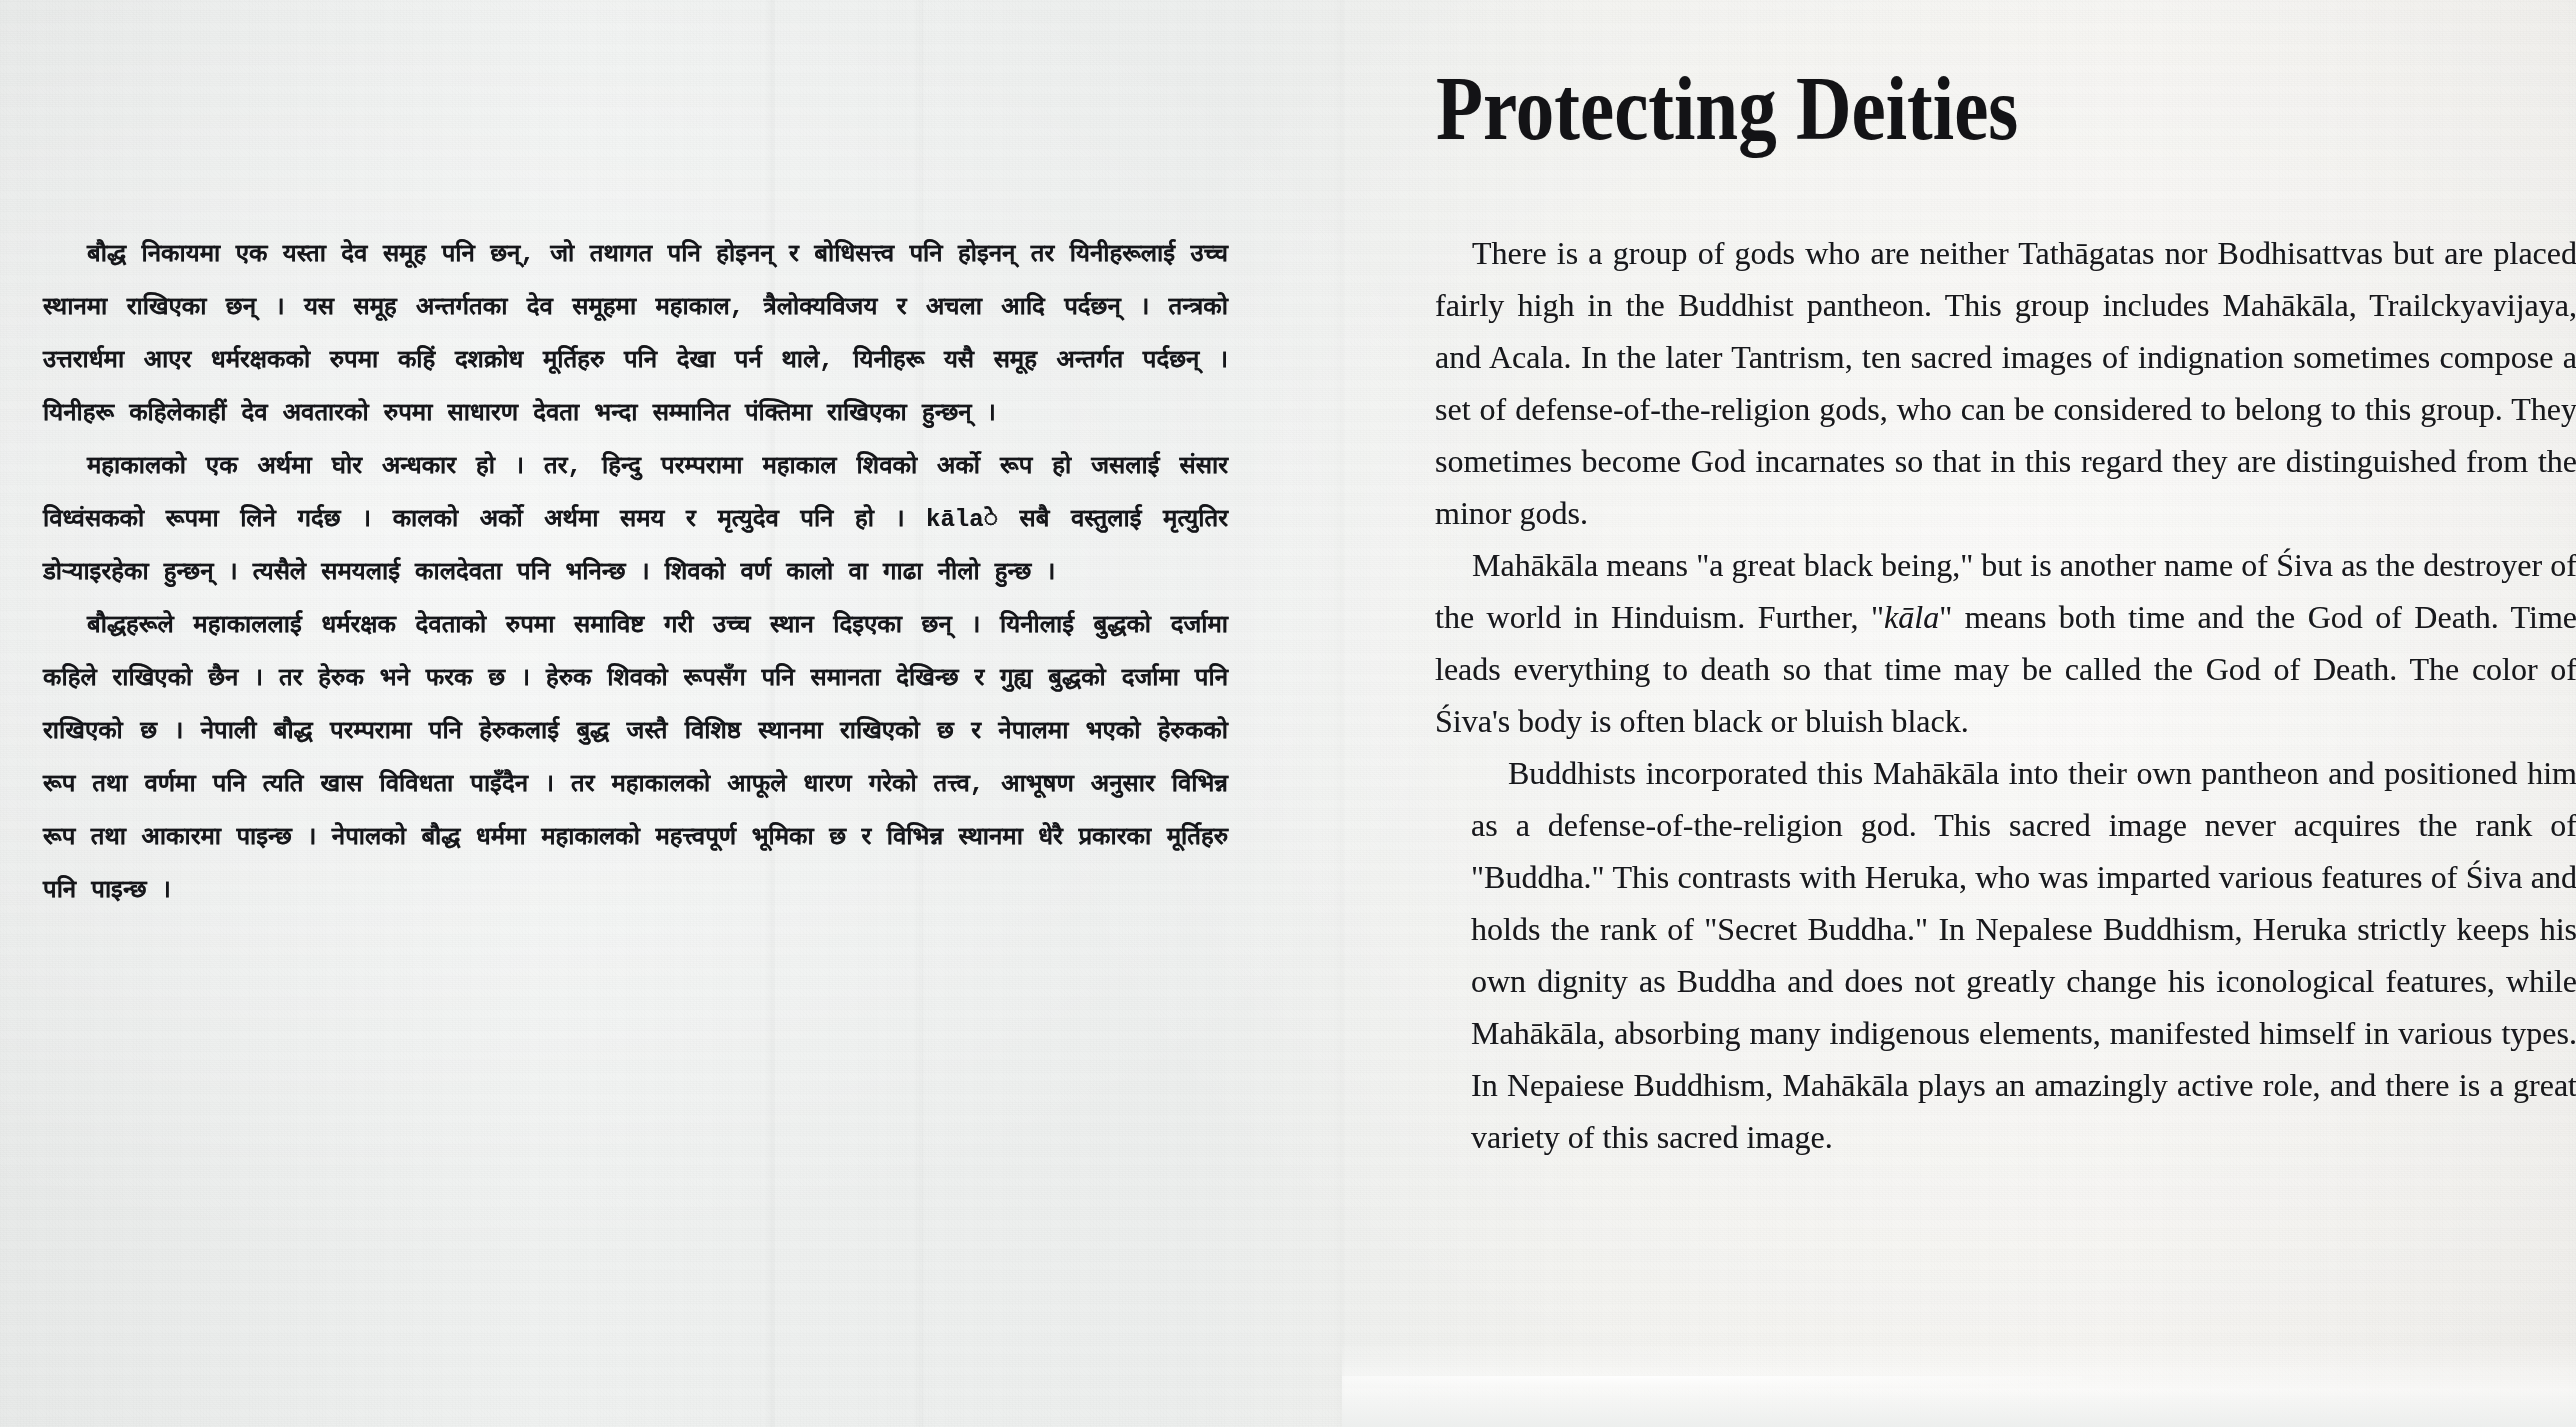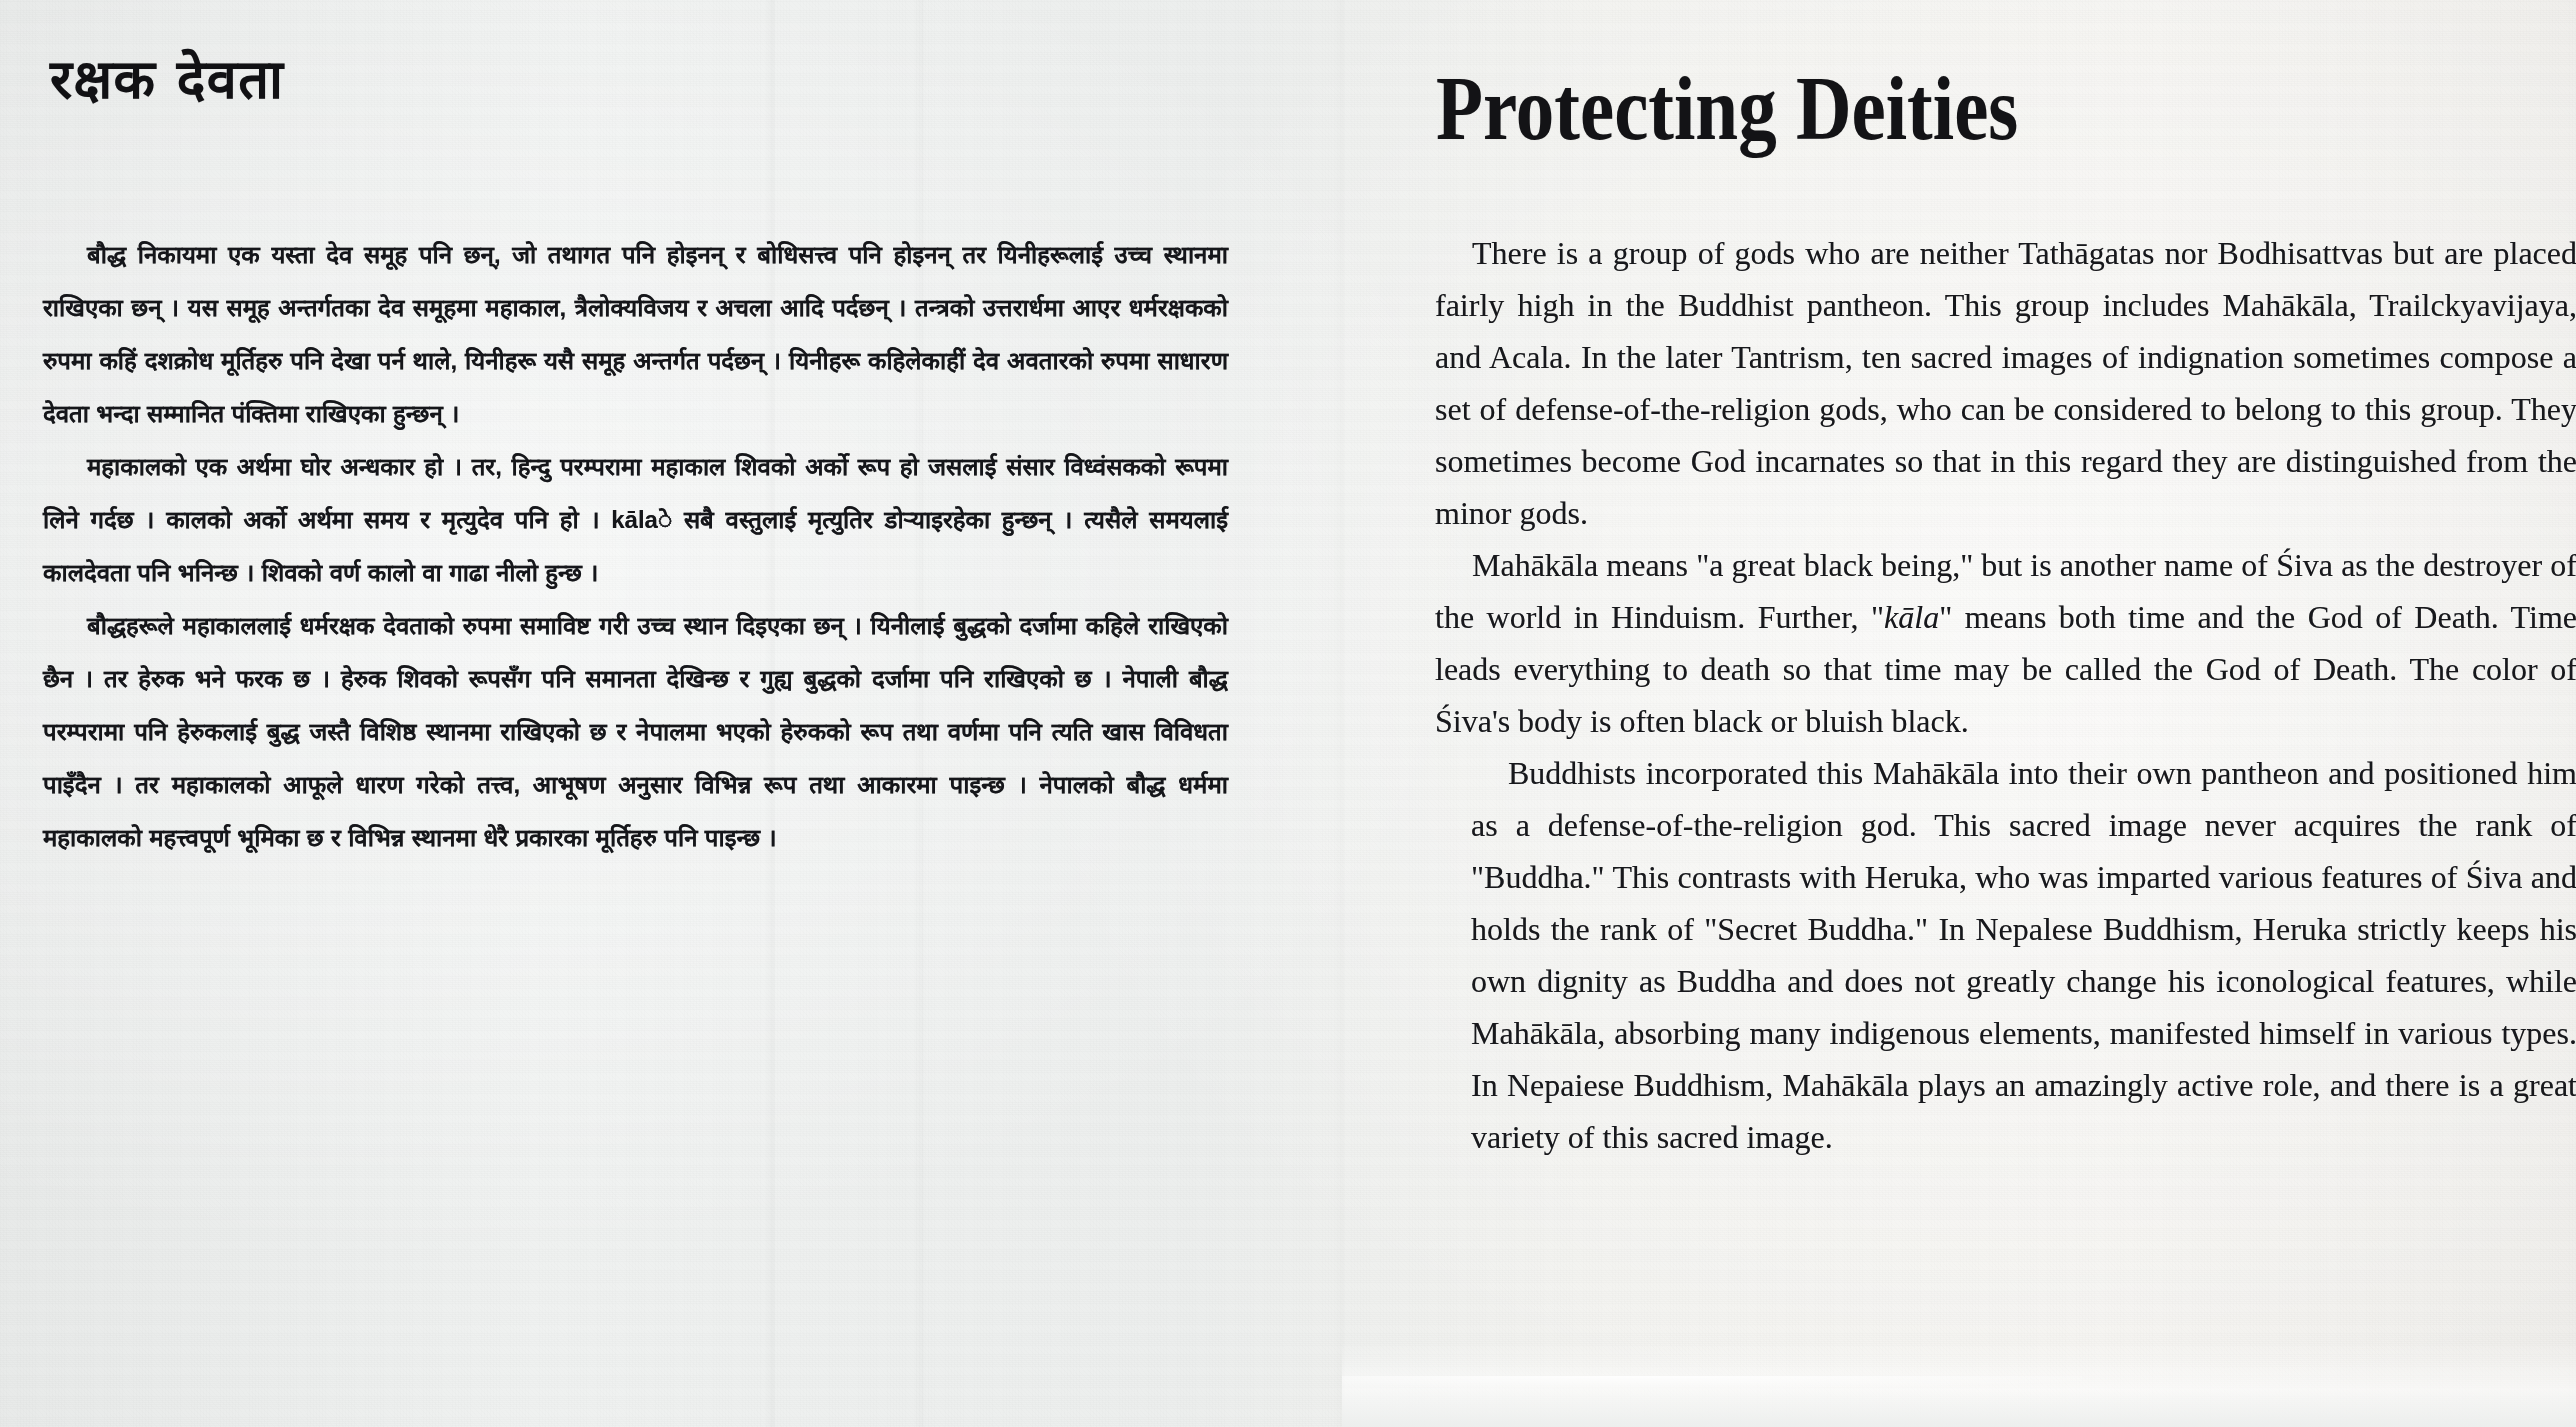--- a/index.html
+++ b/index.html
@@ -85,21 +85,21 @@
     color: #111114;
     line-height: 1.25;
     white-space: nowrap;
     text-shadow: 0 0 0.7px rgba(0,0,0,.30);
   }
   #body-nepali {
     position: absolute;
     left: 43px;
     top: 228px;
     width: 1185px;
-    font-family: Liberation Sans, sans-serif;
+    font-family: Liberation Mono, monospace;
     font-size: 24px;
     font-weight: 600;
     line-height: 53px;
     color: #15161a;
     text-align: justify;
     text-justify: inter-word;
     word-spacing: 0.7px;
     text-shadow: 0 0 0.6px rgba(0,0,0,.45);
   }
   #body-nepali p {
@@ -148,21 +148,20 @@
 <body>
 
 <div id="panel">
 
   <div id="grain"></div>
   <div class="crease" id="crease-a"></div>
   <div class="crease" id="crease-b"></div>
   <div class="crease" id="crease-c"></div>
 
   <div class="column" id="column-nepali">
-    <h1 class="heading-np">रक्षक देवता</h1>
 
     <div id="body-nepali">
         <p>बौद्ध निकायमा एक यस्ता देव समूह पनि छन्, जो तथागत पनि होइनन् र बोधिसत्त्व पनि होइनन् तर यिनीहरूलाई उच्च स्थानमा राखिएका छन् । यस समूह अन्तर्गतका देव समूहमा महाकाल, त्रैलोक्यविजय र अचला आदि पर्दछन् । तन्त्रको उत्तरार्धमा आएर धर्मरक्षकको रुपमा कहिं दशक्रोध मूर्तिहरु पनि देखा पर्न थाले, यिनीहरू यसै समूह अन्तर्गत पर्दछन् । यिनीहरू कहिलेकाहीं देव अवतारको रुपमा साधारण देवता भन्दा सम्मानित पंक्तिमा राखिएका हुन्छन् ।</p>
         <p>महाकालको एक अर्थमा घोर अन्धकार हो । तर, हिन्दु परम्परामा महाकाल शिवको अर्को रूप हो जसलाई संसार विध्वंसकको रूपमा लिने गर्दछ । कालको अर्को अर्थमा समय र मृत्युदेव पनि हो । kālaे सबै वस्तुलाई मृत्युतिर डोऱ्याइरहेका हुन्छन् । त्यसैले समयलाई कालदेवता पनि भनिन्छ । शिवको वर्ण कालो वा गाढा नीलो हुन्छ ।</p>
         <p>बौद्धहरूले महाकाललाई धर्मरक्षक देवताको रुपमा समाविष्ट गरी उच्च स्थान दिइएका छन् । यिनीलाई बुद्धको दर्जामा कहिले राखिएको छैन । तर हेरुक भने फरक छ । हेरुक शिवको रूपसँग पनि समानता देखिन्छ र गुह्य बुद्धको दर्जामा पनि राखिएको छ । नेपाली बौद्ध परम्परामा पनि हेरुकलाई बुद्ध जस्तै विशिष्ठ स्थानमा राखिएको छ र नेपालमा भएको हेरुकको रूप तथा वर्णमा पनि त्यति खास विविधता पाइँदैन । तर महाकालको आफूले धारण गरेको तत्त्व, आभूषण अनुसार विभिन्न रूप तथा आकारमा पाइन्छ । नेपालको बौद्ध धर्ममा महाकालको महत्त्वपूर्ण भूमिका छ र विभिन्न स्थानमा धेरै प्रकारका मूर्तिहरु पनि पाइन्छ ।</p>
       </div>
   </div>
 
   <div class="column" id="column-english">
     <h1 class="heading-en">Protecting Deities</h1>

